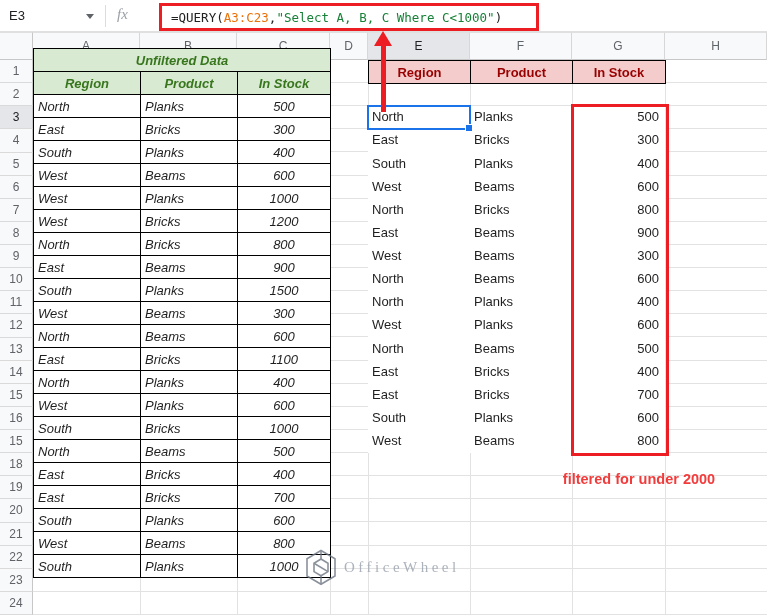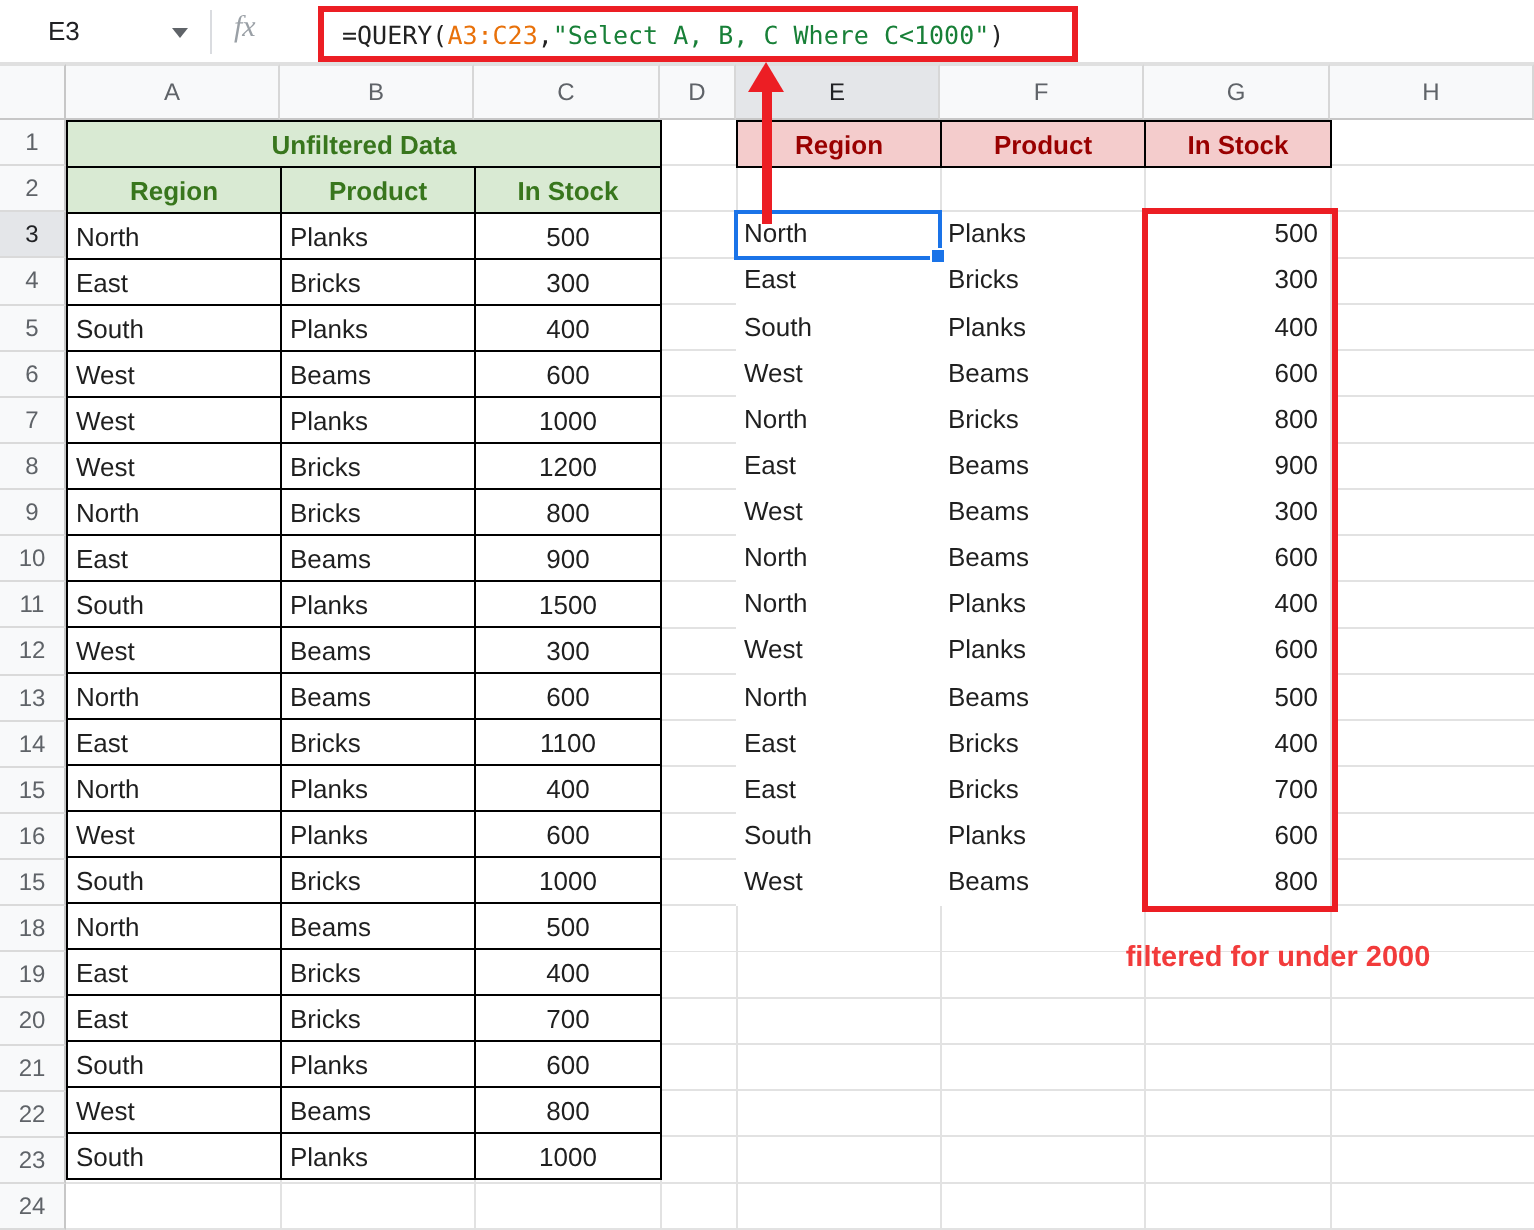--- a/index.html
+++ b/index.html
@@ -10,21 +10,21 @@
     --grid-line:#e2e2e2; --hdr-bg:#f8f9fa; --hdr-sel:#e4e6e9; --hdr-text:#5f6368;
   }
   html,body{margin:0;padding:0;background:#fff;}
   #app{position:relative;width:767px;height:615px;background:#fff;overflow:hidden;
        font-family:"Liberation Sans",sans-serif;}
 
   
   #fbar{position:absolute;left:0;top:0;width:767px;height:32px;background:#fff;
         border-bottom:1px solid #e0e0e0;box-sizing:border-box;}
   #namebox{position:absolute;left:0;top:0;width:108px;height:31px;display:flex;
-           align-items:center;padding-left:24px;font-size:13px;color:#202124;box-sizing:border-box;}
+           align-items:center;padding-left:9px;font-size:13px;color:#202124;box-sizing:border-box;}
   #nb-arrow{position:absolute;left:86px;top:14px;width:0;height:0;
             border-left:4px solid transparent;border-right:4px solid transparent;
             border-top:5px solid #5f6368;}
   #nb-div{position:absolute;left:105px;top:5px;width:1px;height:22px;background:#dadce0;}
   #fx{position:absolute;left:117px;top:6px;font-family:"Liberation Serif",serif;
       font-style:italic;font-size:15px;color:#9aa0a6;}
   #ffield{position:absolute;left:159px;top:3px;width:380px;height:28px;box-sizing:border-box;
           border:3px solid var(--ann-red);background:#fff;display:flex;align-items:center;
           padding-left:9px;font-family:"DejaVu Sans Mono",monospace;font-size:12.5px;
           white-space:pre;overflow:hidden;}
@@ -45,21 +45,21 @@
           justify-content:center;font-size:12px;color:var(--hdr-text);}
   .rhcell.sel{background:var(--hdr-sel);color:#202124;}
 
   
   #body{position:absolute;left:33px;top:60px;width:734px;height:555px;
         background-image:repeating-linear-gradient(to bottom,
           transparent 0px,transparent 22.125px,var(--grid-line) 22.125px,var(--grid-line) 23.125px);}
   .vline{position:absolute;top:0;width:1px;height:555px;background:var(--grid-line);}
 
   
-  #ltable{position:absolute;left:33px;top:60px;border-collapse:collapse;table-layout:fixed;}
+  #ltable{position:absolute;left:33px;top:48px;border-collapse:collapse;table-layout:fixed;font-style:italic;}
   #ltable td{border:1px solid #000;background:#fff;font-size:13px;color:#1f1f1f;
              height:22px;padding:0 4px;white-space:nowrap;overflow:hidden;box-sizing:content-box;}
   #ltable td.title{background:var(--green-bg);color:var(--green-text);font-weight:bold;text-align:center;}
   #ltable td.hdr{background:var(--green-bg);color:var(--green-text);font-weight:bold;text-align:center;}
   #ltable td.num{text-align:center;}
 
   
   #rtable{position:absolute;left:368px;top:60px;border-collapse:collapse;table-layout:fixed;}
   #rtable td{border:1px solid #000;background:var(--pink-bg);color:var(--pink-text);
              font-size:13px;font-weight:bold;text-align:center;height:22px;padding:0 4px;
@@ -374,14 +374,26 @@
 
   <div id="selbox">
     <div id="fillhandle"></div>
   </div>
 
   <div id="astem"></div>
   <div id="ahead"></div>
   <div id="rbox"></div>
   <div id="note">filtered for under 2000</div>
 
+  <div id="wm">
+    <svg width="32" height="37" viewBox="0 0 32 37">
+      <g fill="none" stroke="#6e7683" stroke-width="1.6">
+        <polygon points="16,1.5 30,9.8 30,27 16,35.3 2,27 2,9.8"></polygon>
+        <polygon points="16,10 23,14.2 23,22.6 16,26.8 9,22.6 9,14.2"></polygon>
+        <line x1="16" y1="1.5" x2="16" y2="10"></line>
+        <line x1="16" y1="26.8" x2="16" y2="35.3"></line>
+        <line x1="9" y1="14.2" x2="23" y2="22.6"></line>
+      </g>
+    </svg>
+    <span id="wm-text">OfficeWheel</span>
+  </div>
 
 </div>
 
 </body></html>

